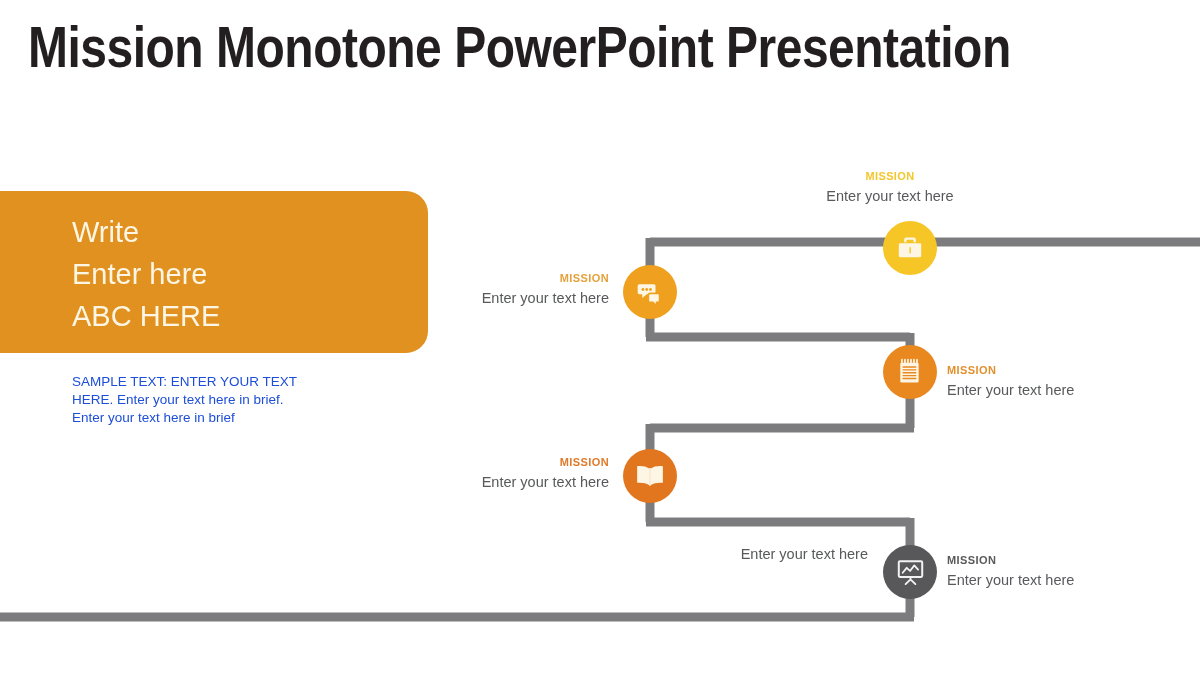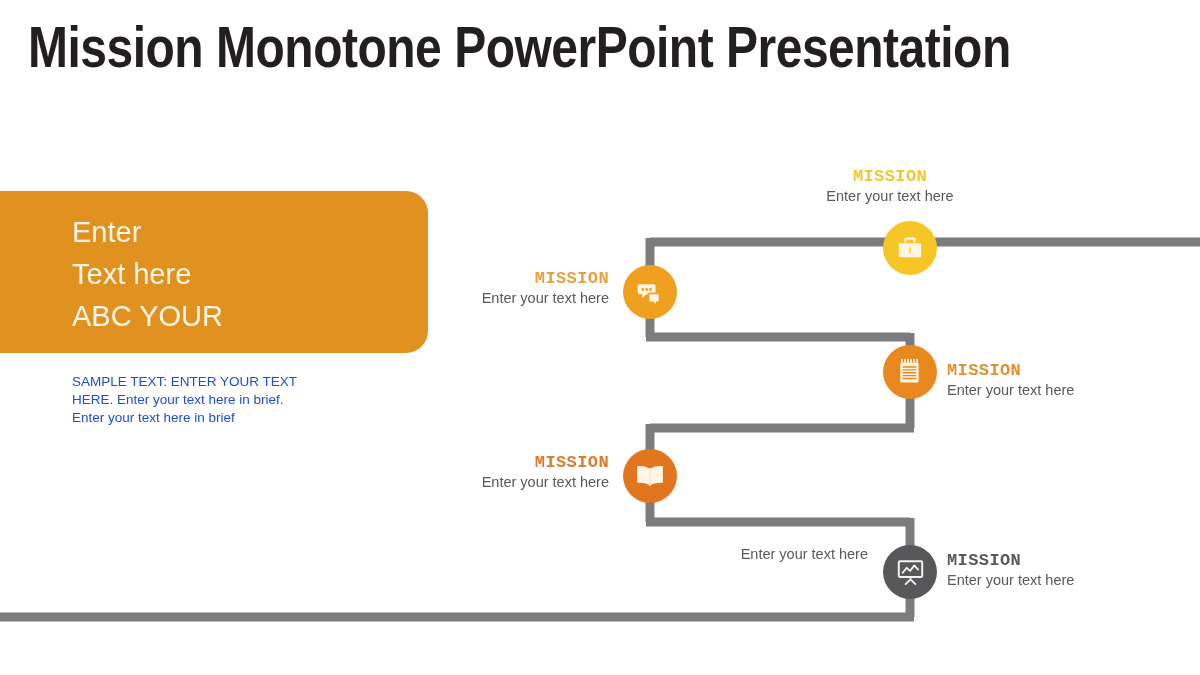--- a/index.html
+++ b/index.html
@@ -78,26 +78,25 @@
     border-radius: 50%;
     display: flex;
     align-items: center;
     justify-content: center;
   }
   .node-circle svg { display: block; }
 
   
   .node-text { position: absolute; }
   .node-text .mission {
-    font-size: 17px;
+    font-size: 11px;
     font-weight: bold;
     letter-spacing: 0.4px;
     line-height: 19px;
     white-space: nowrap;
-    font-family: Liberation Mono, monospace;
   }
   .node-text .desc {
     font-size: 14.5px;
     line-height: 20px;
     color: #58595b;
     white-space: nowrap;
   }
   .node-text.align-right { text-align: right; }
   .node-text.align-left  { text-align: left; }
 
@@ -115,23 +114,23 @@
     white-space: nowrap;
   }
 </style>
 </head>
 <body>
 
 <div id="slide-title">Mission Monotone PowerPoint Presentation</div>
 
 <div id="orange-panel">
   <div class="panel-lines">
-    <div class="panel-line">Enter</div>
-    <div class="panel-line">Text here</div>
-    <div class="panel-line">ABC YOUR</div>
+    <div class="panel-line">Write</div>
+    <div class="panel-line">Enter here</div>
+    <div class="panel-line">ABC HERE</div>
   </div>
 </div>
 
 <div id="body-paragraph">SAMPLE TEXT: ENTER YOUR TEXT HERE. Enter your text here in brief. Enter your text here in brief</div>
 
 <svg id="timeline-svg" viewBox="0 0 1200 675" xmlns="http://www.w3.org/2000/svg">
 
   <path d="M 1200 242 L 650 242" fill="none" stroke="#7c7c7e" stroke-width="9"></path>
 
   <path d="M 650 238 L 650 337" fill="none" stroke="#7c7c7e" stroke-width="9"></path>

